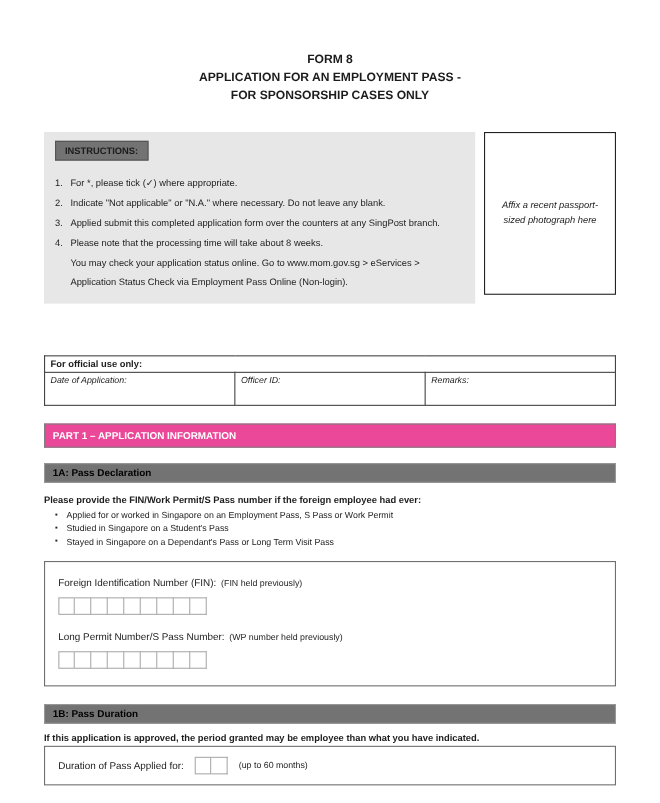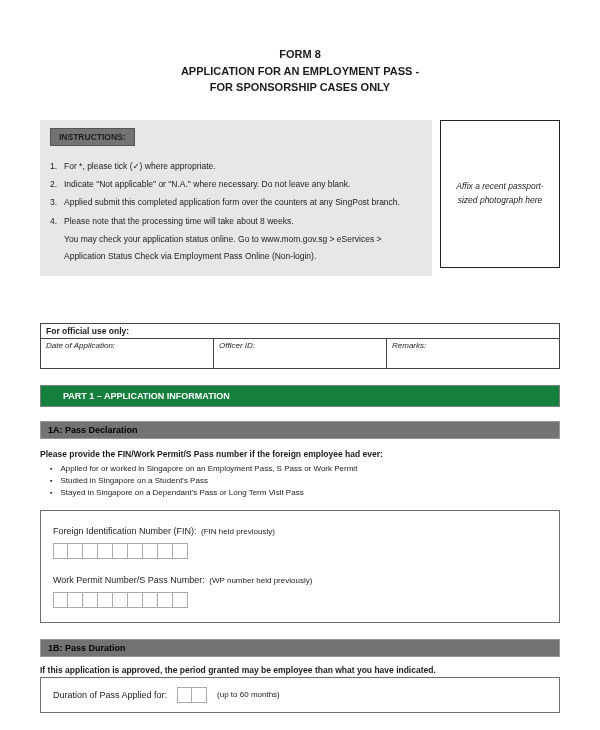--- a/index.html
+++ b/index.html
@@ -50,26 +50,26 @@
     border: 1px solid #444;
     font-size: 8px;
     padding: 2px 5px;
     vertical-align: top;
   }
   .official-header td { font-weight: bold; font-size: 8.5px; font-style: normal; }
   .official-cell { height: 30px; font-style: italic; width: 33.3%; }
 
   .part-bar {
     margin-top: 16px;
-    background: #15803d;
+    background: #ec4899;
     border: 1px solid #7e7e7e;
     color: #ffffff;
     font-weight: bold;
     font-size: 9px;
-    padding: 5px 22px;
+    padding: 5px 7px;
   }
   .sub-bar {
     margin-top: 14px;
     background: #737373;
     border: 1px solid #979797;
     color: #000;
     font-weight: bold;
     font-size: 9px;
     padding: 3px 7px;
   }
@@ -172,21 +172,21 @@
         <span class="comb-cell"></span>
         <span class="comb-cell"></span>
         <span class="comb-cell"></span>
         <span class="comb-cell"></span>
         <span class="comb-cell"></span>
         <span class="comb-cell"></span>
         <span class="comb-cell"></span>
         <span class="comb-cell"></span>
       </div>
     <div>
-      <span class="field-label">Work Permit Number/S Pass Number:</span>
+      <span class="field-label">Long Permit Number/S Pass Number:</span>
       <span class="field-note">(WP number held previously)</span>
     </div>
     <div class="comb" style="margin-bottom:2px;">
         <span class="comb-cell"></span>
         <span class="comb-cell"></span>
         <span class="comb-cell"></span>
         <span class="comb-cell"></span>
         <span class="comb-cell"></span>
         <span class="comb-cell"></span>
         <span class="comb-cell"></span>

